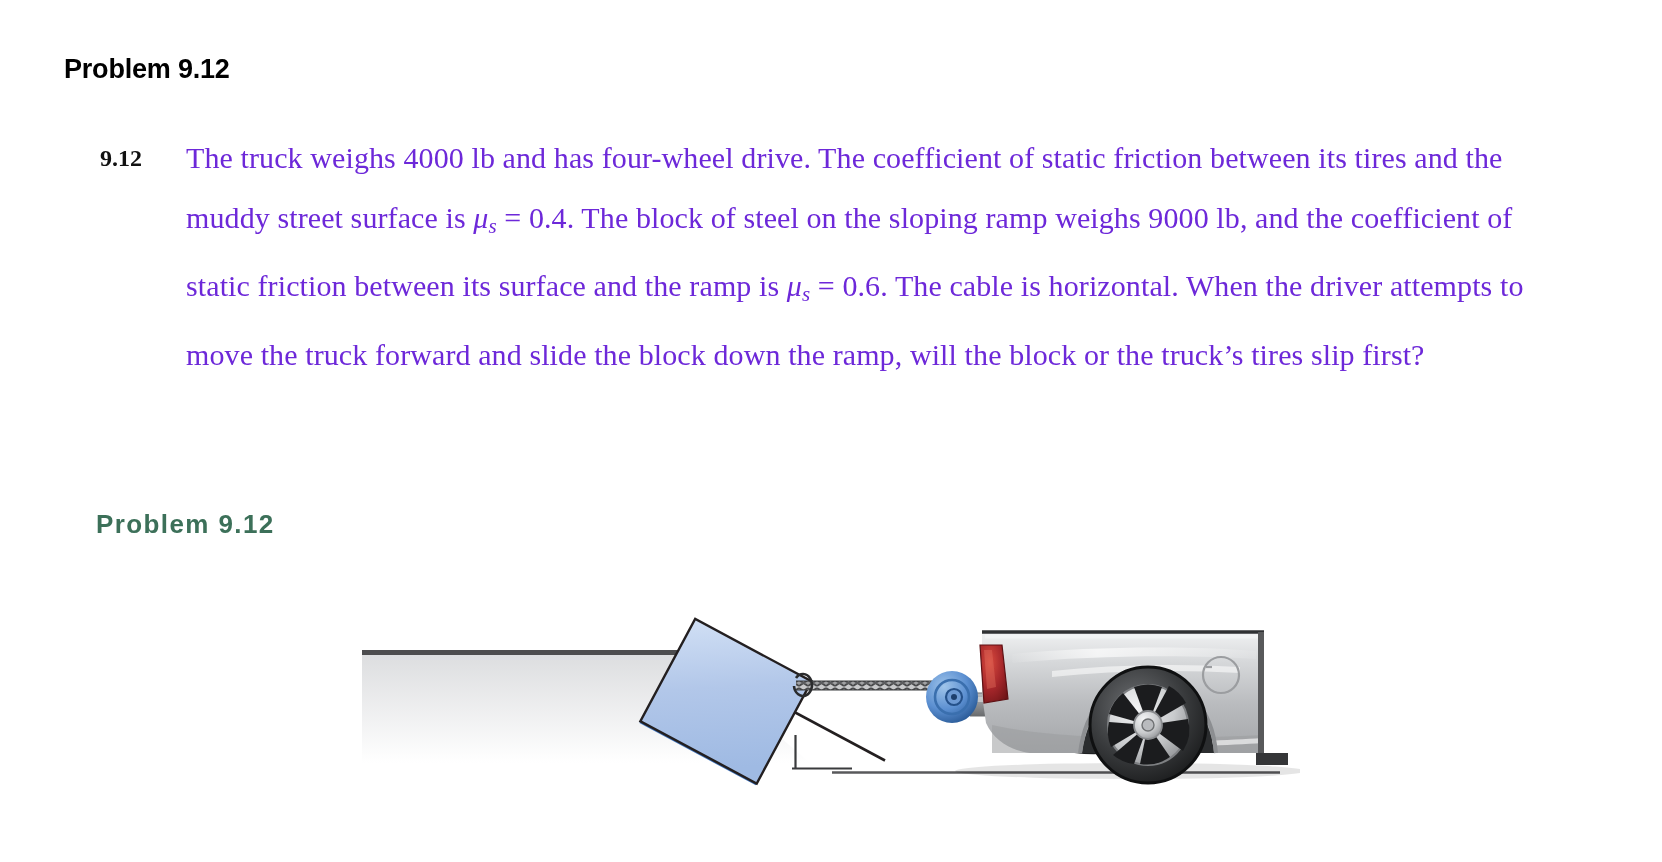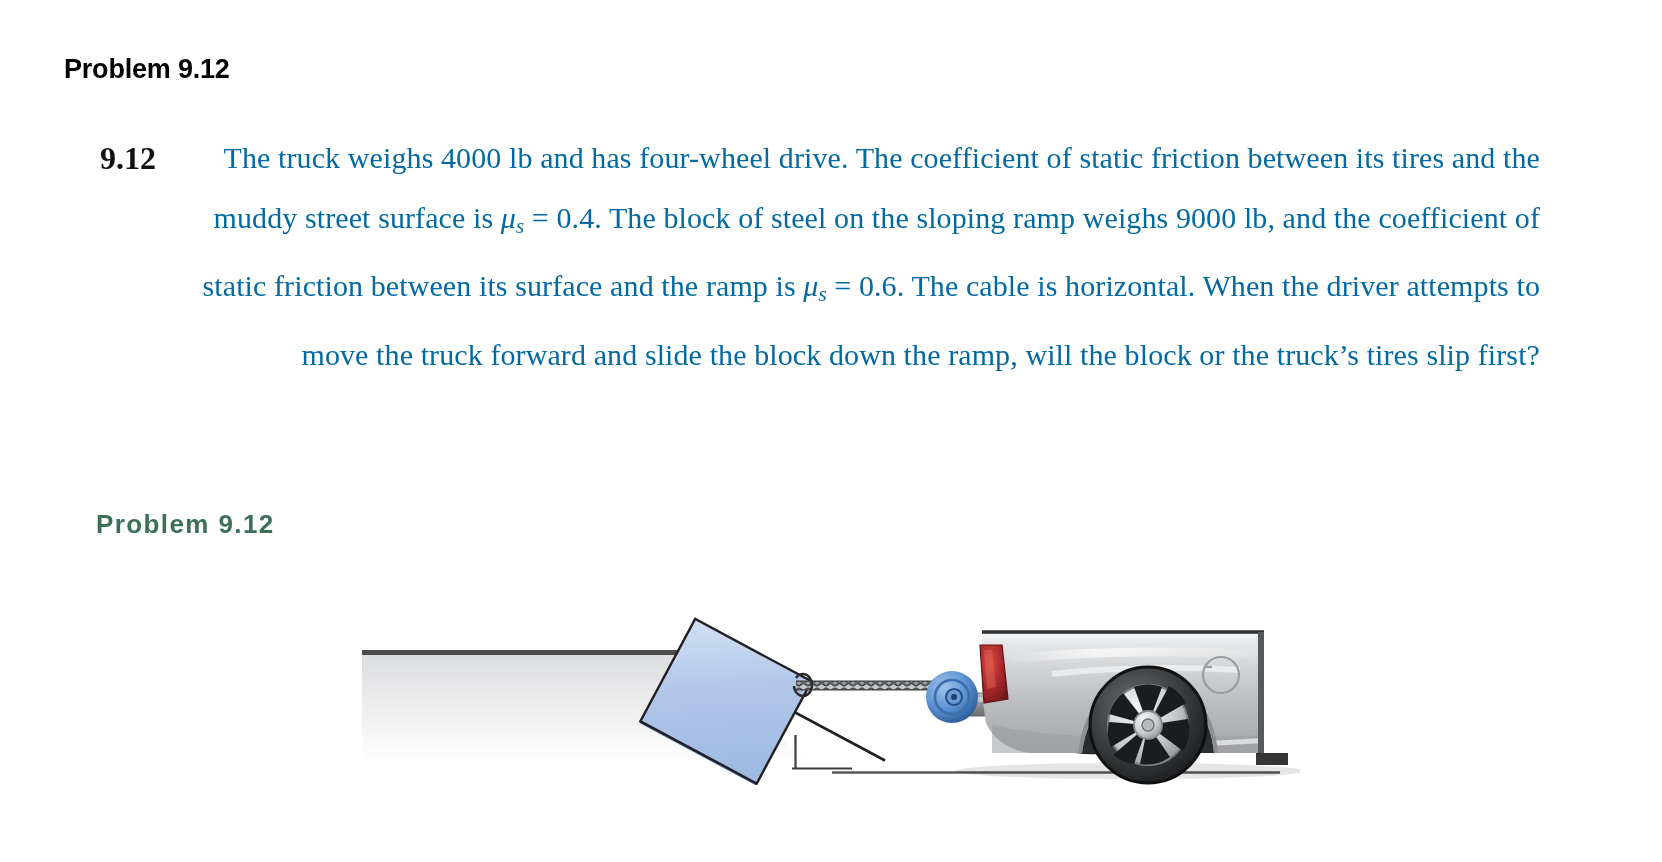--- a/index.html
+++ b/index.html
@@ -34,34 +34,34 @@
     position: absolute;
     left: 100px;
     top: 128px;
     width: 1440px;
     display: flex;
     align-items: flex-start;
   }
   #problem-number {
     font-family: "Liberation Serif", serif;
     font-weight: bold;
-    font-size: 32px;
+    font-size: 24px;
     color: #111111;
     width: 86px;
     flex: 0 0 86px;
     line-height: 60px;
     white-space: nowrap;
   }
   #problem-text {
     font-family: "Liberation Serif", serif;
     font-size: 30px;
     line-height: 60px;
-    color: #0369a1;
+    color: #6d28d9;
     flex: 1 1 auto;
-    text-align: right;
+    text-align: left;
     letter-spacing: 0.1px;
   }
   #problem-text .mu {
     font-style: italic;
     font-family: "Liberation Serif", serif;
   }
   #problem-text .sub {
     font-size: 21px;
     font-style: italic;
     vertical-align: -0.25em;

